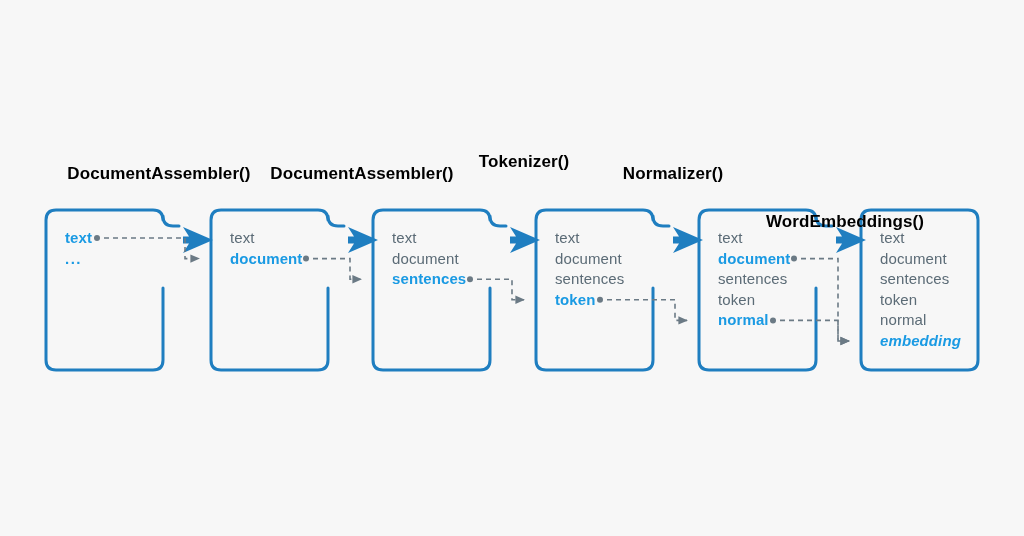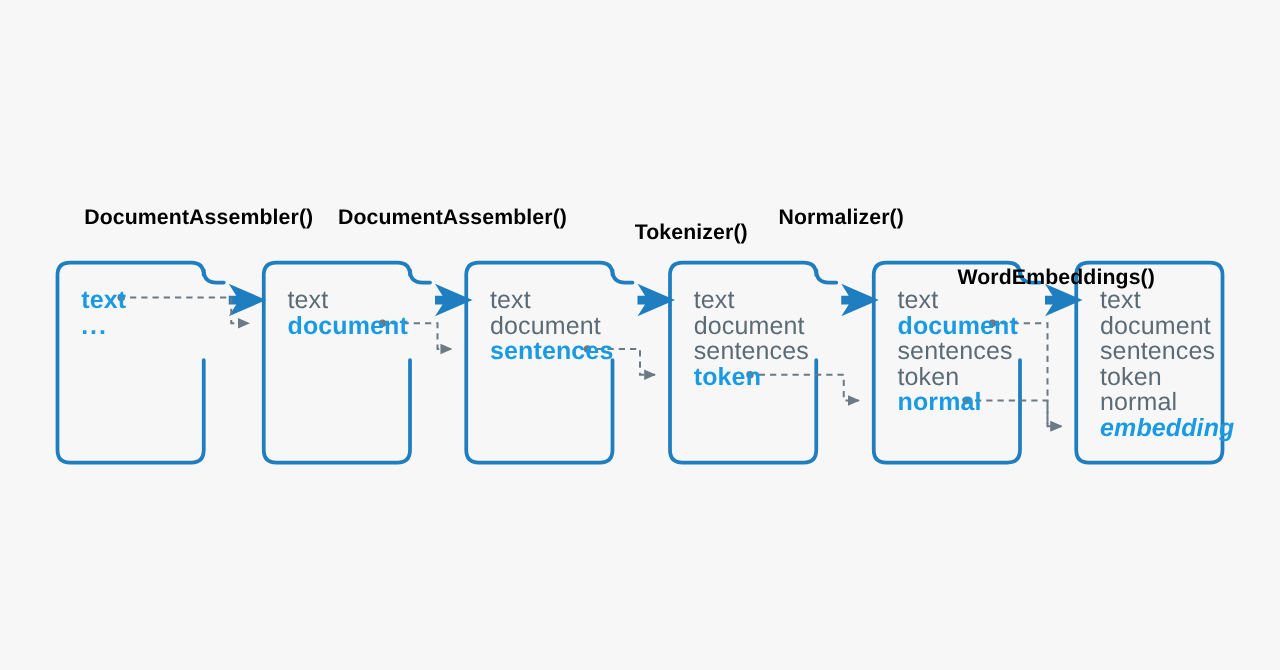--- a/index.html
+++ b/index.html
@@ -31,21 +31,21 @@
     position: absolute;
     font-size: 17px;
     font-weight: bold;
     color: #000000;
     letter-spacing: 0.1px;
     white-space: nowrap;
     transform: translateX(-50%);
   }
   .annot {
     position: absolute;
-    font-size: 20px;
+    font-size: 15px;
     color: #5b6b76;
     white-space: nowrap;
     letter-spacing: 0.1px;
   }
   .annot.hl {
     color: #1a9ae3;
     font-weight: bold;
   }
   .annot.dots {
     color: #1a9ae3;
@@ -92,21 +92,21 @@
         <circle cx="794" cy="258.6" r="3" fill="#6b7a85"></circle>
         <path d="M 801 258.6 H 838 V 341 H 849" fill="none" stroke="#6b7a85" stroke-width="1.6" stroke-dasharray="5 4" marker-end="url(#dash-arrow)"></path>
         <circle cx="773" cy="320.4" r="3" fill="#6b7a85"></circle>
         <path d="M 780 320.4 H 838 V 341 H 849" fill="none" stroke="#6b7a85" stroke-width="1.6" stroke-dasharray="5 4" marker-end="url(#dash-arrow)"></path>
       </g>
   </svg>
 
   <div id="titles">
       <div class="stage-title" style="left: 159px; top: 164px;">DocumentAssembler()</div>
       <div class="stage-title" style="left: 362px; top: 164px;">DocumentAssembler()</div>
-      <div class="stage-title" style="left: 524px; top: 176px; margin-left: 29px;">Tokenizer()</div>
+      <div class="stage-title" style="left: 524px; top: 152px;">Tokenizer()</div>
       <div class="stage-title" style="left: 673px; top: 164px; text-align: center;">Normalizer()</div>
       <div class="stage-title" style="left: 845px; top: 164px; margin-top: 48px;">WordEmbeddings()</div>
     </div>
   <div id="labels">
       <div class="annot hl" style="left: 65px; top: 229px;">text</div>
       <div class="annot dots" style="left: 65px; top: 249.6px;">...</div>
       <div class="annot" style="left: 230px; top: 229px;">text</div>
       <div class="annot hl" style="left: 230px; top: 249.6px;">document</div>
       <div class="annot" style="left: 392px; top: 229px;">text</div>
       <div class="annot" style="left: 392px; top: 249.6px;">document</div>

